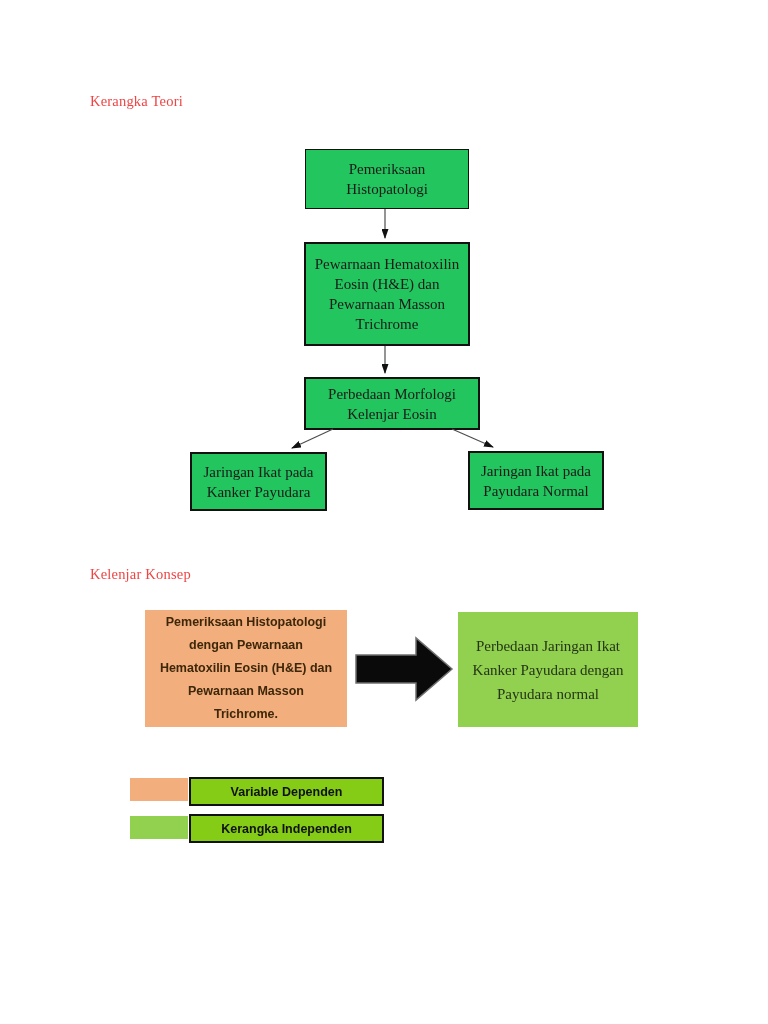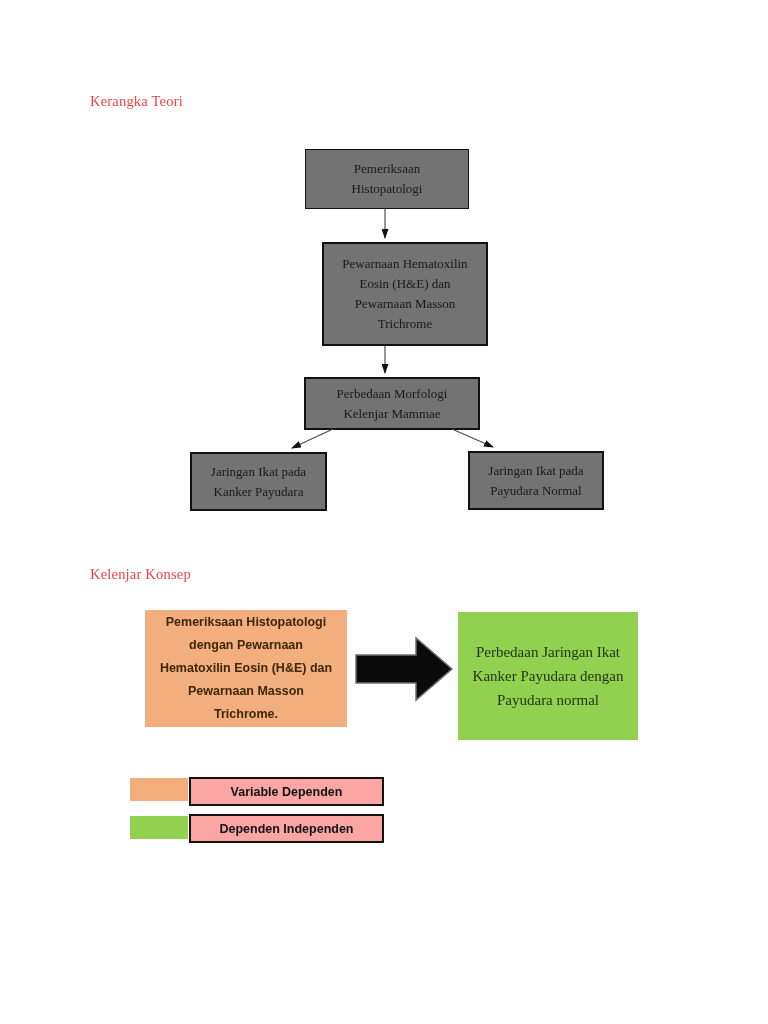--- a/index.html
+++ b/index.html
@@ -14,27 +14,27 @@
   }
   .heading {
     position: absolute;
     font-size: 14.5px;
     font-weight: normal;
     color: #ef4444;
     letter-spacing: 0.2px;
   }
   .flow-node {
     position: absolute;
-    background: #737373;
+    background: #22c55e;
     border: 1px solid #111111;
     display: flex;
     align-items: center;
     justify-content: center;
     text-align: center;
-    font-size: 13px;
+    font-size: 15px;
     line-height: 20px;
     white-space: pre-line;
   }
   .b2 { border-width: 2px; }
   .overlay {
     position: absolute;
     left: 0; top: 0;
     pointer-events: none;
   }
   .concept-box {
@@ -47,62 +47,62 @@
   }
   .dep-box {
     left: 145px; top: 610px; width: 202px; height: 117px;
     font-family: "Liberation Sans", sans-serif;
     font-weight: bold;
     font-size: 12.5px;
     line-height: 23px;
     color: #3e2709;
   }
   .ind-box {
-    left: 458px; top: 612px; width: 180px; height: 128px;
+    left: 458px; top: 612px; width: 180px; height: 115px;
     font-family: "Liberation Serif", serif;
     font-size: 15px;
     line-height: 24px;
     color: #243515;
   }
   .big-arrow { position: absolute; left: 354px; top: 634px; }
   .legend-swatch {
     position: absolute;
     width: 58px; height: 23px;
   }
   .legend-label-box {
     position: absolute;
     width: 191px; height: 25px;
     border: 2px solid #111111;
-    background: #fca5a5;
+    background: #84cc16;
     display: flex;
     align-items: center;
     justify-content: center;
     font-family: "Liberation Sans", sans-serif;
     font-weight: bold;
     font-size: 12.5px;
     color: #111111;
   }
 </style>
 </head>
 <body>
 
 <div class="page">
 
   <div class="heading" style="left:90px; top:93px;">Kerangka Teori</div>
 
   <div class="flow-node" style="left:305px; top:149px; width:162px; height:58px;">Pemeriksaan
 Histopatologi</div>
 
-  <div class="flow-node b2" style="left:304px; top:242px; width:162px; height:100px;margin-left:18px;">Pewarnaan Hematoxilin
+  <div class="flow-node b2" style="left:304px; top:242px; width:162px; height:100px;">Pewarnaan Hematoxilin
 Eosin (H&amp;E) dan
 Pewarnaan Masson
 Trichrome</div>
 
   <div class="flow-node b2" style="left:304px; top:377px; width:172px; height:49px;">Perbedaan Morfologi
-Kelenjar Mammae</div>
+Kelenjar Eosin</div>
 
   <div class="flow-node b2" style="left:190px; top:452px; width:133px; height:55px;">Jaringan Ikat pada
 Kanker Payudara</div>
 
   <div class="flow-node b2" style="left:468px; top:451px; width:132px; height:55px;">Jaringan Ikat pada
 Payudara Normal</div>
 
   <svg class="overlay" width="768" height="1024" viewBox="0 0 768 1024">
     <defs>
       <marker id="ah" viewBox="0 0 10 7" refX="9" refY="3.5" markerWidth="10" markerHeight="7" orient="auto" markerUnits="userSpaceOnUse">
@@ -129,16 +129,16 @@
 
   <div class="concept-box ind-box" style="background-color: rgb(146, 208, 80);">Perbedaan Jaringan Ikat
 Kanker Payudara dengan
 Payudara normal</div>
 
   <div>
     <div class="legend-swatch" style="left: 130px; top: 778px; background-color: rgb(242, 174, 125);"></div>
     <div class="legend-label-box" style="left:189px; top:777px;">Variable Dependen</div>
 
     <div class="legend-swatch" style="left: 130px; top: 816px; background-color: rgb(146, 208, 80);"></div>
-    <div class="legend-label-box" style="left:189px; top:814px;">Dependen Independen</div>
+    <div class="legend-label-box" style="left:189px; top:814px;">Kerangka Independen</div>
   </div>
 
 </div>
 
 </body></html>

